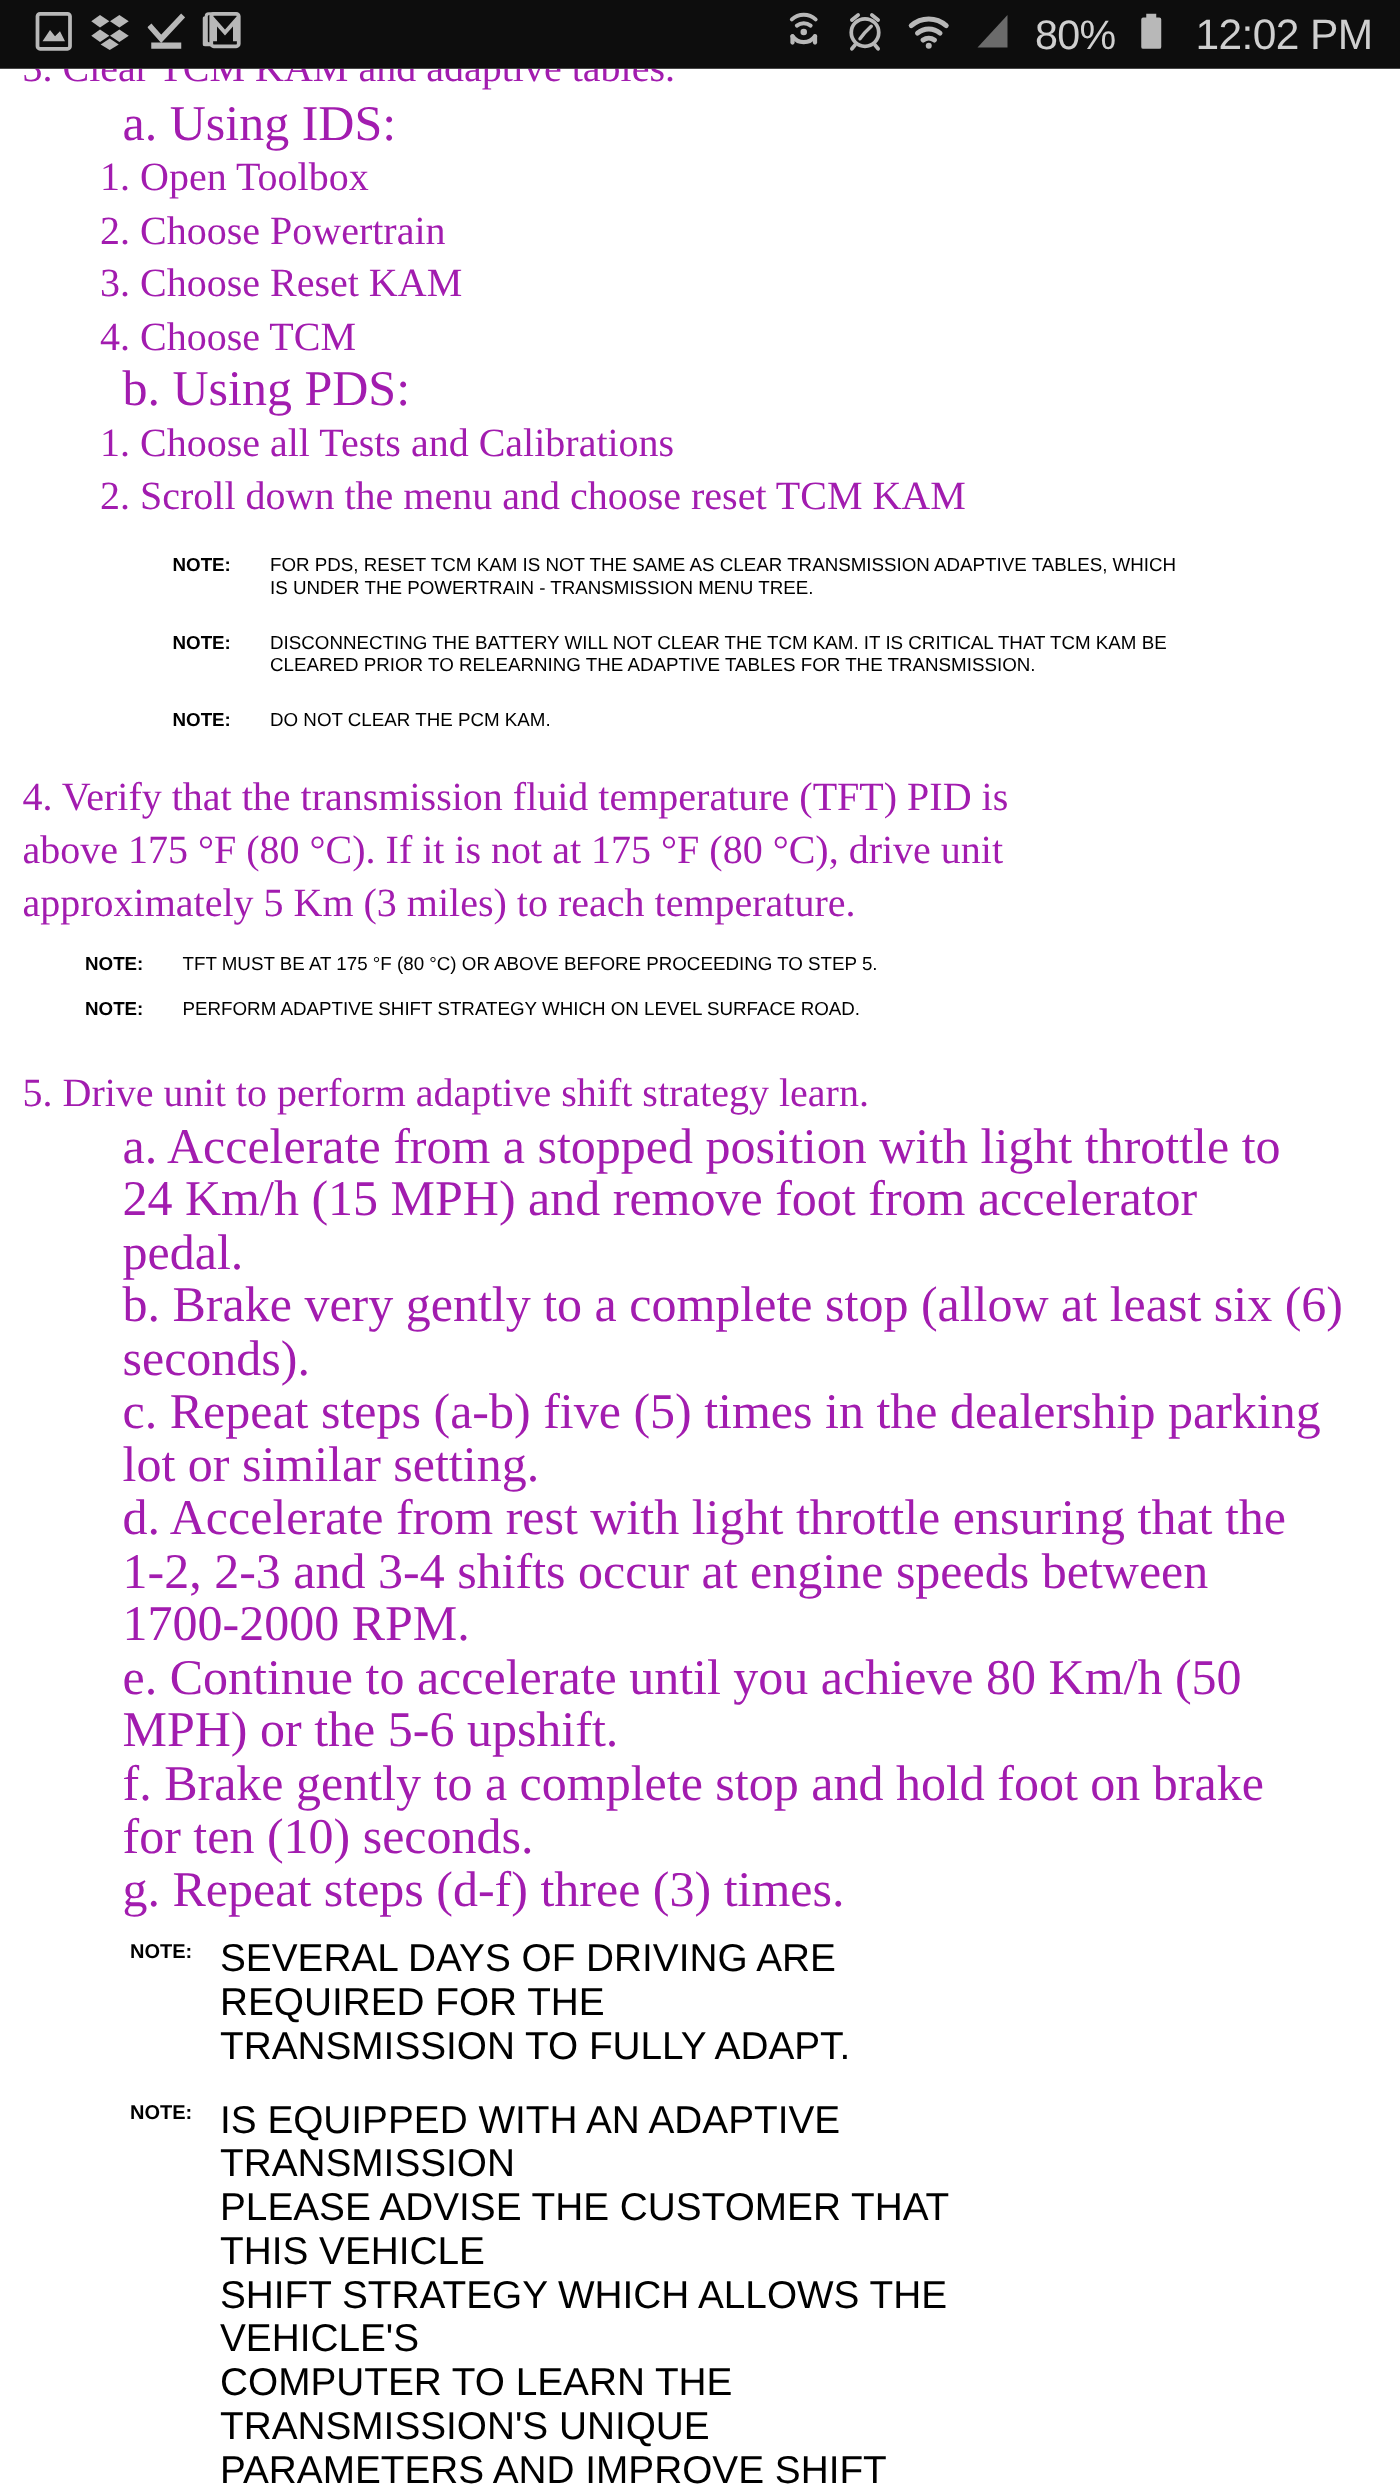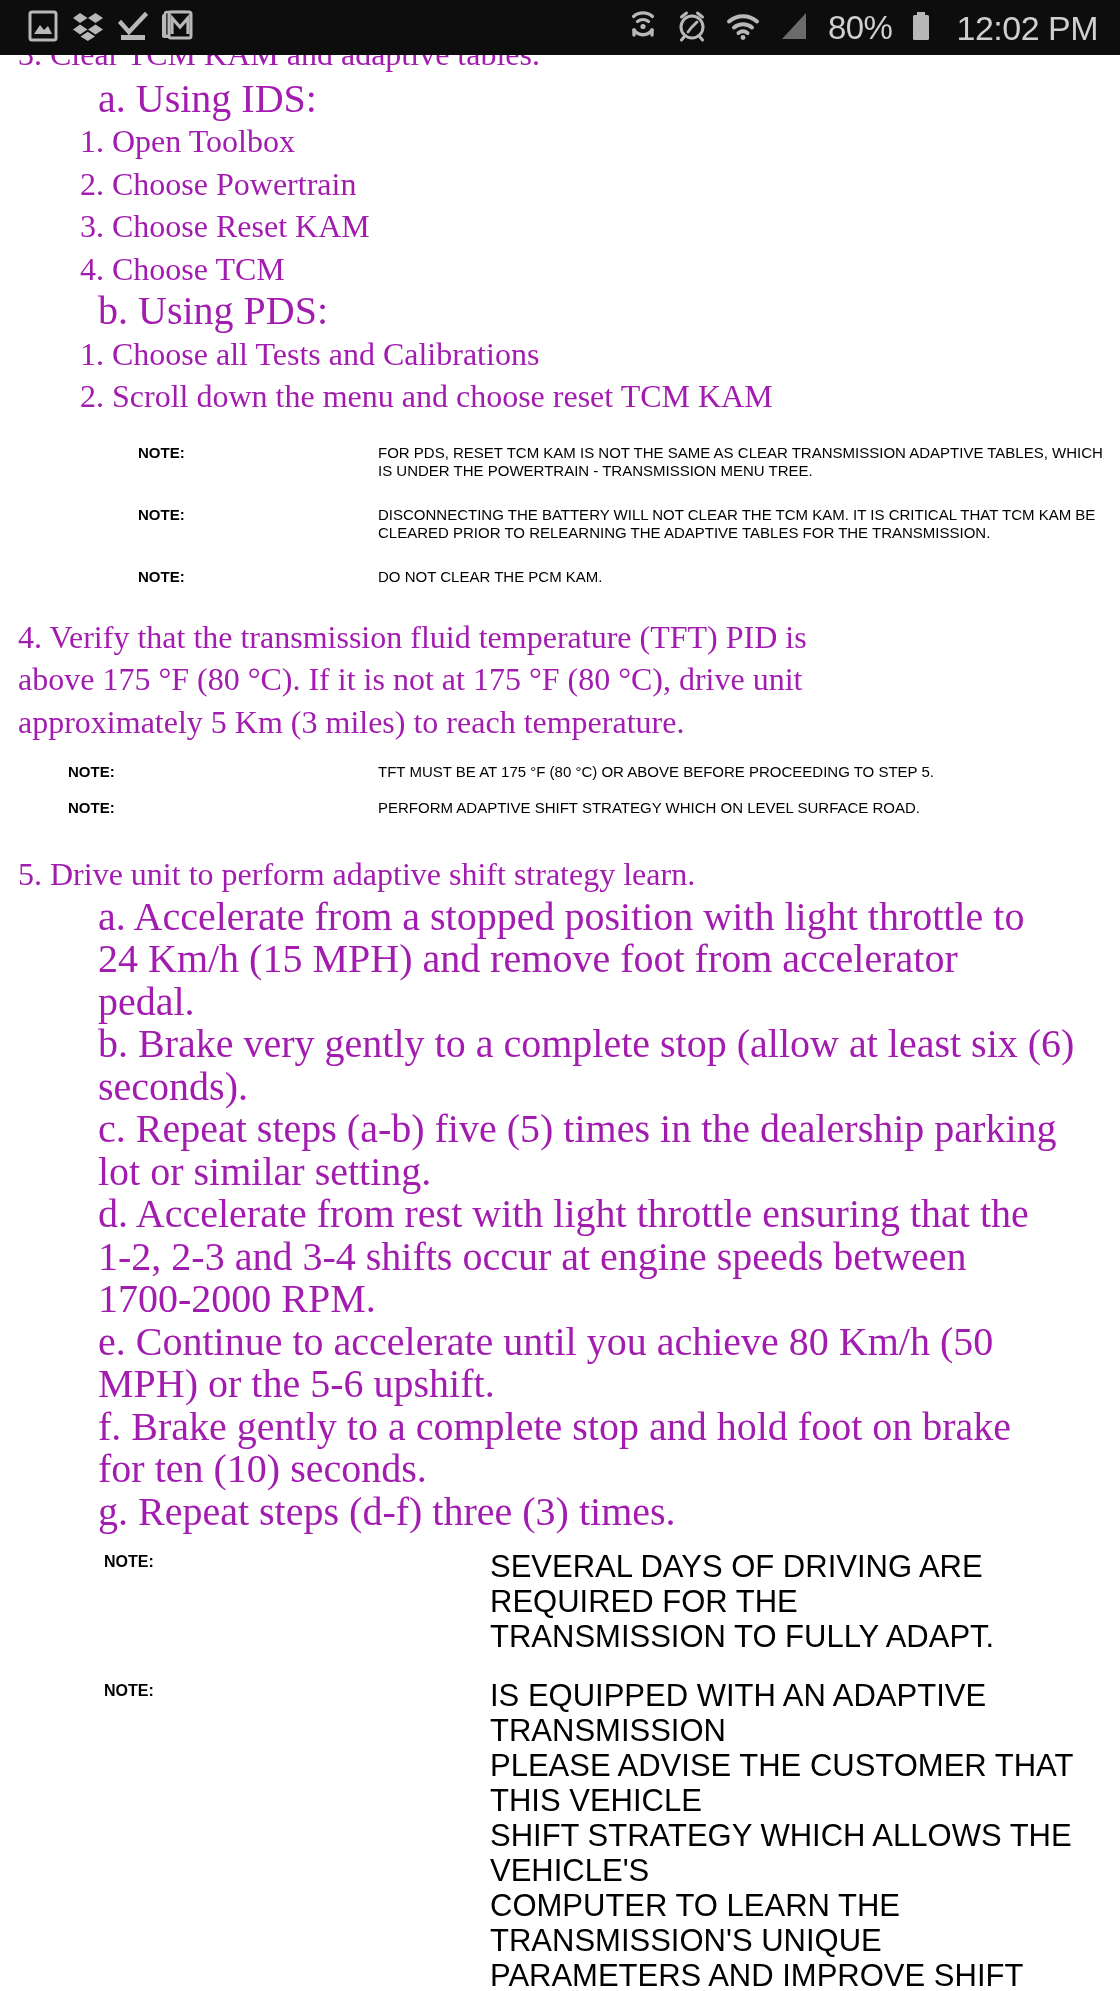--- a/index.html
+++ b/index.html
@@ -94,21 +94,20 @@
     font-size: 32px;
     line-height: 42.5px;
     padding-left: 116px;
     text-indent: -36px;
   }
 
   
   .note {
     display: flex;
     align-items: flex-start;
-    justify-content: space-between;
   }
   .note-label {
     font-weight: bold;
     white-space: nowrap;
     flex: 0 0 auto;
   }
   .note-body { flex: 1 1 auto; }
 
   
   .note-sm {

